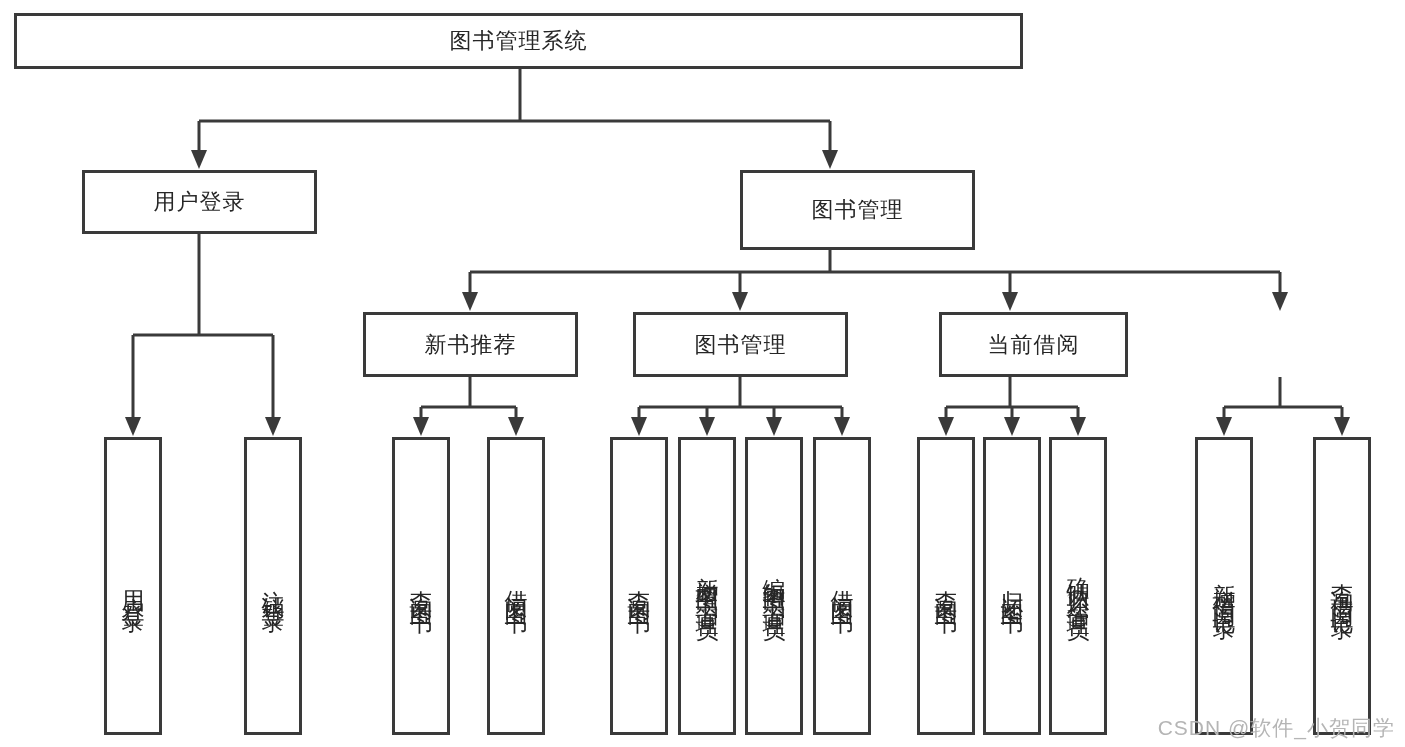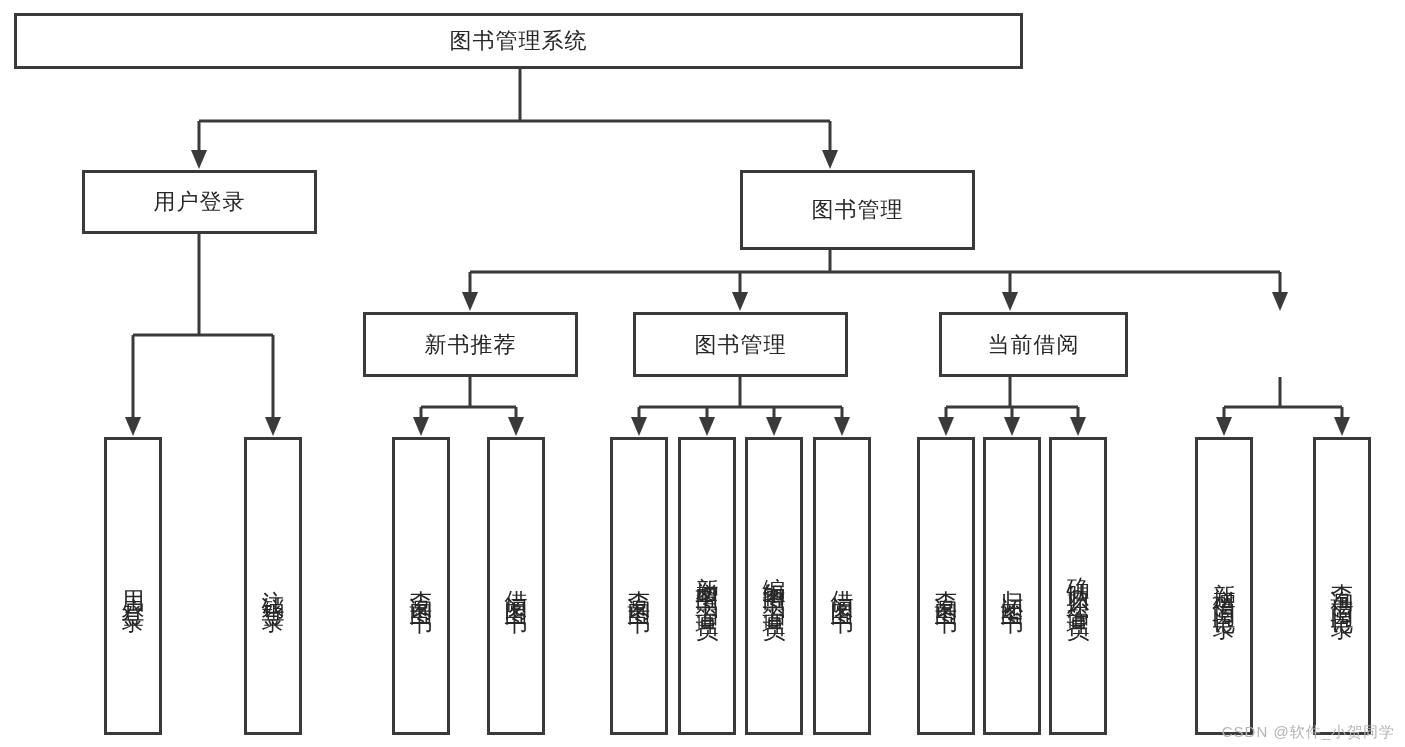--- a/index.html
+++ b/index.html
@@ -60,21 +60,21 @@
     letter-spacing: 7px;
     line-height: 1;
     color: var(--text);
     white-space: nowrap;
   }
   .leaf-label.long { letter-spacing: 6px; }
   .watermark {
     position: absolute;
     right: 10px;
     bottom: 5px;
-    font-size: 15px;
+    font-size: 21px;
     color: var(--watermark);
     letter-spacing: 1px;
     white-space: nowrap;
   }
 </style>
 </head>
 <body>
 
 <div class="canvas">
 

